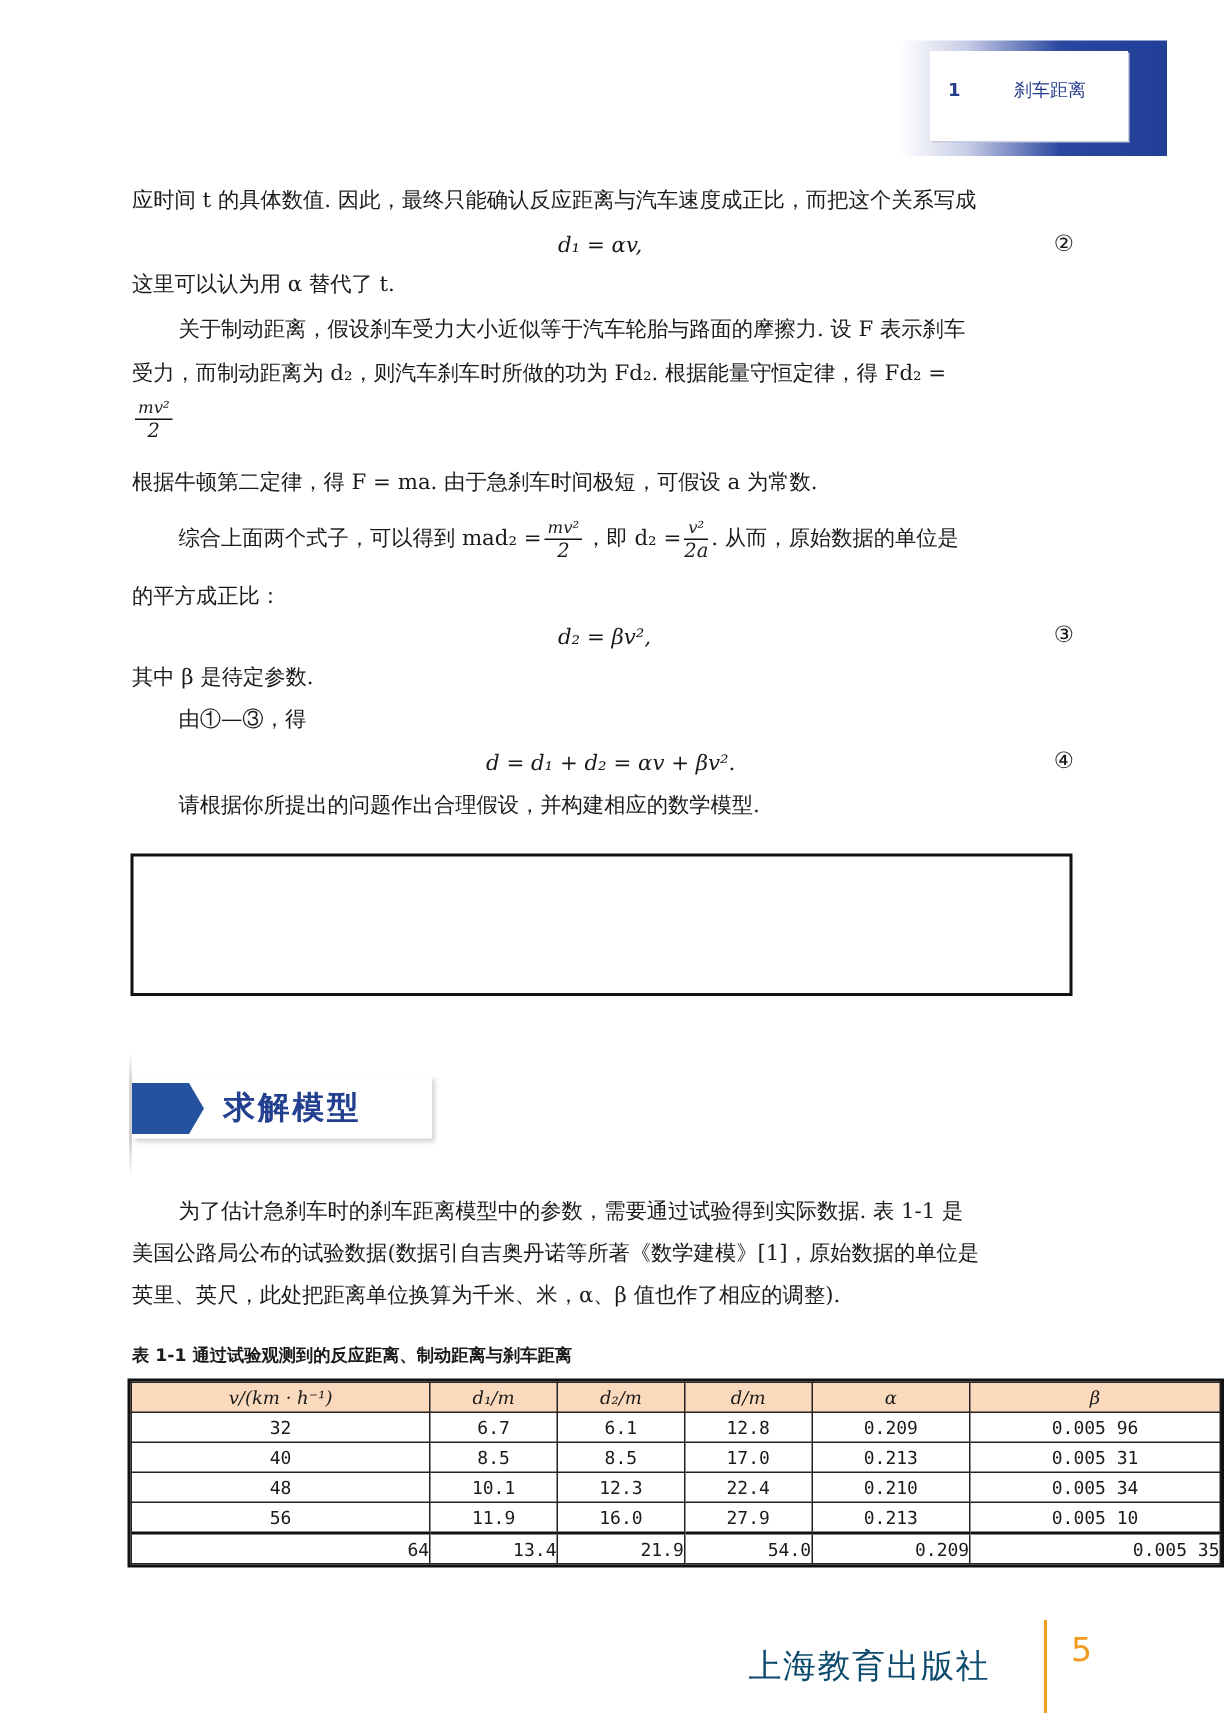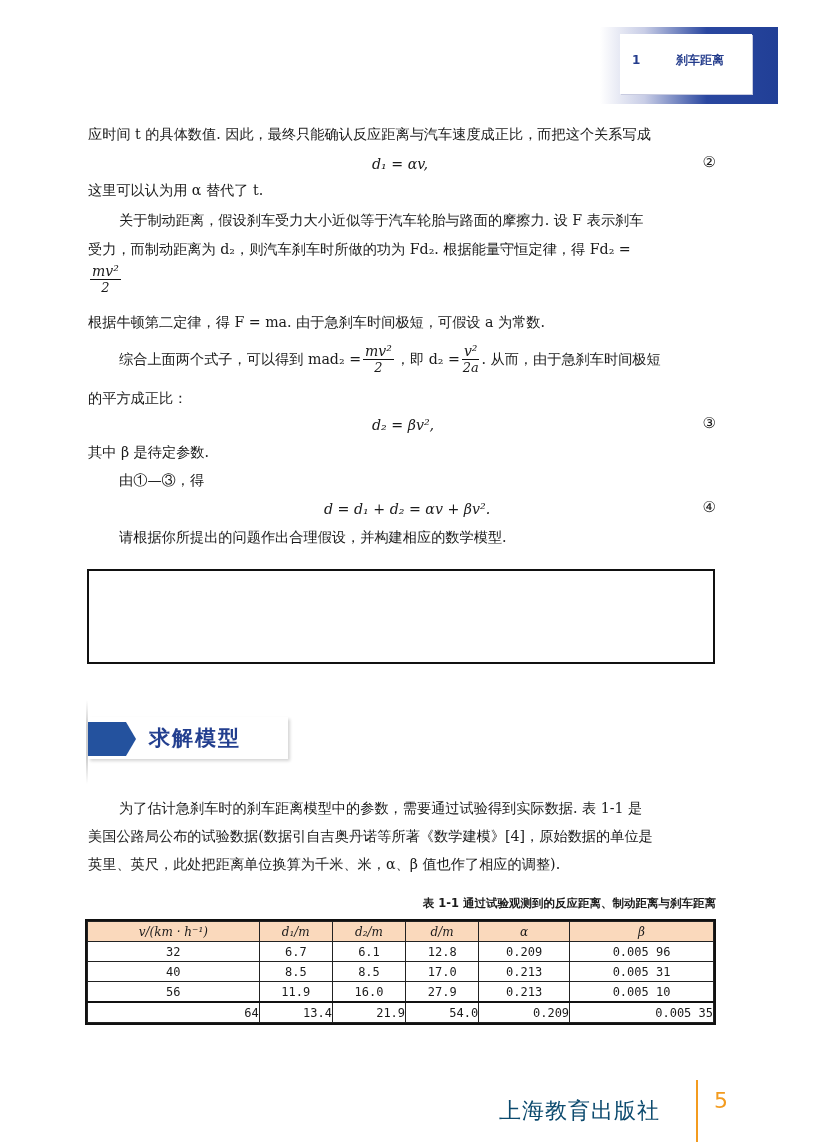--- a/index.html
+++ b/index.html
@@ -6,41 +6,41 @@
   body { width:816px; height:1145px; position:relative; overflow:hidden;
          font-family:"DejaVu Serif", serif; color:#1a1a1a; }
   .abs { position:absolute; }
 
   
   .hdr-band { left:600px; top:27px; width:178px; height:77px;
     background:linear-gradient(to right, rgba(255,255,255,1) 0%, rgba(200,205,230,1) 25%, #2a47a0 60%, #213f96 100%); }
   .hdr-box { left:620px; top:34px; width:132px; height:60px; background:#fff;
     box-shadow: 1px 1px 0 #c8cbe0; }
   .hdr-num { left:632px; top:53px; font-family:"DejaVu Sans", sans-serif; font-size:12px; font-weight:bold; color:#243c8c; }
-  .hdr-title { left:676px; top:52px; font-family:"DejaVu Sans", sans-serif; font-size:12px; font-weight:bold; color:#243c8c; letter-spacing:0px; }
+  .hdr-title { left:676px; top:52px; font-family:"DejaVu Sans", sans-serif; font-size:12px; font-weight:normal; color:#243c8c; letter-spacing:0px; }
 
   
   .p { left:88px; width:628px; font-size:14.2px; line-height:20px; white-space:nowrap; }
   .indent { padding-left:31px; }
   .eq { font-style:italic; font-family:"DejaVu Serif", serif; }
   .eqnum { right:100px; font-size:15px; }
   .frac { display:inline-block; vertical-align:middle; text-align:center; font-style:italic; line-height:15px; margin:0 2px; }
-  .frac .n { display:block; border-bottom:1px solid #111; padding:0 2px; font-size:14px; }
+  .frac .n { display:block; border-bottom:1px solid #111; padding:0 2px; font-size:11px; }
   .frac .d { display:block; font-size:13px; }
 
   
   .answer-box { left:87px; top:569px; width:624px; height:91px; border:2.5px solid #111; background:#fff; }
   .sec-vline { left:86px; top:700px; width:2px; height:84px; background:linear-gradient(to bottom, rgba(220,220,220,0), #d0d0d0 30%, #d0d0d0 70%, rgba(220,220,220,0)); }
   .sec-card { left:88px; top:717px; width:200px; height:42px; background:#fff; box-shadow:2px 2px 3px #d6d6d6; }
   .sec-arrow { left:88px; top:722px; width:48px; height:34px; }
   .sec-title { left:149px; top:724px; font-family:"DejaVu Sans", sans-serif; font-size:21px; font-weight:bold; color:#233f8f; letter-spacing:2px; }
 
   
-  .tbl-caption { left:88px; width:628px; top:896px; text-align:right; font-family:"DejaVu Sans", sans-serif; font-size:11.5px; font-weight:bold; }
-  table.data { position:absolute; left:87px; top:921px; width:627px; border-collapse:collapse; font-family:"DejaVu Sans Mono", monospace; font-size:12px; }
+  .tbl-caption { left:88px; width:628px; top:896px; text-align:left; font-family:"DejaVu Sans", sans-serif; font-size:11.5px; font-weight:bold; }
+  table.data { position:absolute; left:87px; top:921px; width:727px; border-collapse:collapse; font-family:"DejaVu Sans Mono", monospace; font-size:12px; }
   table.data th, table.data td { border:1px solid #222; height:19px; text-align:center; padding:0; font-weight:normal; }
   table.data th { background:#fad9bc; font-family:"DejaVu Serif", serif; font-style:italic; font-size:12px; }
   table.data tr:last-child td { border-top:2px solid #111;text-align:right; }
   table.data { outline:2px solid #111; }
 
   
   .pub { left:499px; top:1096px; font-family:"DejaVu Sans", sans-serif; font-size:22px; color:#0c4a6e; letter-spacing:1px; }
   .pub-bar { left:696px; top:1080px; width:2px; height:62px; background:#f39b1f; }
   .pageno { left:714px; top:1088px; font-family:"DejaVu Sans", sans-serif; font-size:22px; color:#f39b1f; }
 </style>
@@ -58,42 +58,42 @@
 <div class="abs p" style="top:180px">这里可以认为用 α 替代了 t.</div>
 
 <div class="abs p indent" style="top:210px; left:88px">关于制动距离，假设刹车受力大小近似等于汽车轮胎与路面的摩擦力. 设 F 表示刹车</div>
 <div class="abs p" style="top:239px">受力，而制动距离为 d₂，则汽车刹车时所做的功为 Fd₂. 根据能量守恒定律，得 Fd₂ =</div>
 <div class="abs p" style="top:264px">
   <span class="frac"><span class="n">mv²</span><span class="d">2</span></span>
 </div>
 <div class="abs p" style="top:312px">根据牛顿第二定律，得 F = ma. 由于急刹车时间极短，可假设 a 为常数.</div>
 
 <div class="abs p indent" style="top:344px">
-  <span>综合上面两个式子，可以得到 mad₂ =</span><span class="frac"><span class="n">mv²</span><span class="d">2</span></span><span>，即 d₂ =</span><span class="frac"><span class="n">v²</span><span class="d">2a</span></span><span>. 从而，由于急刹车时间极短</span>
+  <span>综合上面两个式子，可以得到 mad₂ =</span><span class="frac"><span class="n">mv²</span><span class="d">2</span></span><span>，即 d₂ =</span><span class="frac"><span class="n">v²</span><span class="d">2a</span></span><span>. 从而，原始数据的单位是</span>
 </div>
 <div class="abs p" style="top:388px">的平方成正比：</div>
 <div class="abs p eq" style="top:415px; left:372px; width:auto">d₂ = βv²,</div>
 <div class="abs eqnum" style="top:414px">③</div>
 <div class="abs p" style="top:442px">其中 β 是待定参数.</div>
 <div class="abs p indent" style="top:470px">由①—③，得</div>
 <div class="abs p eq" style="top:499px; left:324px; width:auto">d = d₁ + d₂ = αv + βv².</div>
 <div class="abs eqnum" style="top:498px">④</div>
 <div class="abs p indent" style="top:527px">请根据你所提出的问题作出合理假设，并构建相应的数学模型.</div>
 
 <div class="abs answer-box"></div>
 
 <div class="abs sec-vline"></div>
 <div class="abs sec-card"></div>
 <svg class="abs sec-arrow" viewBox="0 0 48 34">
   <polygon points="0,0 38,0 48,17 38,34 0,34" fill="#24529e"></polygon>
 </svg>
 <div class="abs sec-title">求解模型</div>
 
 <div class="abs p indent" style="top:798px">为了估计急刹车时的刹车距离模型中的参数，需要通过试验得到实际数据. 表 1-1 是</div>
-<div class="abs p" style="top:826px">美国公路局公布的试验数据(数据引自吉奥丹诺等所著《数学建模》[4]，原始数据的单位是</div>
+<div class="abs p" style="top:826px">美国公路局公布的试验数据(数据引自吉奥丹诺等所著《数学建模》[1]，原始数据的单位是</div>
 <div class="abs p" style="top:854px">英里、英尺，此处把距离单位换算为千米、米，α、β 值也作了相应的调整).</div>
 
 <div class="abs tbl-caption">表 1-1   通过试验观测到的反应距离、制动距离与刹车距离</div>
 <table class="data">
   <thead>
     <tr>
       <th>v/(km · h⁻¹)</th>
       <th>d₁/m</th>
       <th>d₂/m</th>
       <th>d/m</th>
@@ -112,20 +112,28 @@
     </tr>
     <tr>
       <td>40</td>
       <td>8.5</td>
       <td>8.5</td>
       <td>17.0</td>
       <td>0.213</td>
       <td>0.005 31</td>
     </tr>
     <tr>
+      <td>48</td>
+      <td>10.1</td>
+      <td>12.3</td>
+      <td>22.4</td>
+      <td>0.210</td>
+      <td>0.005 34</td>
+    </tr>
+    <tr>
       <td>56</td>
       <td>11.9</td>
       <td>16.0</td>
       <td>27.9</td>
       <td>0.213</td>
       <td>0.005 10</td>
     </tr>
     <tr>
       <td>64</td>
       <td>13.4</td>

